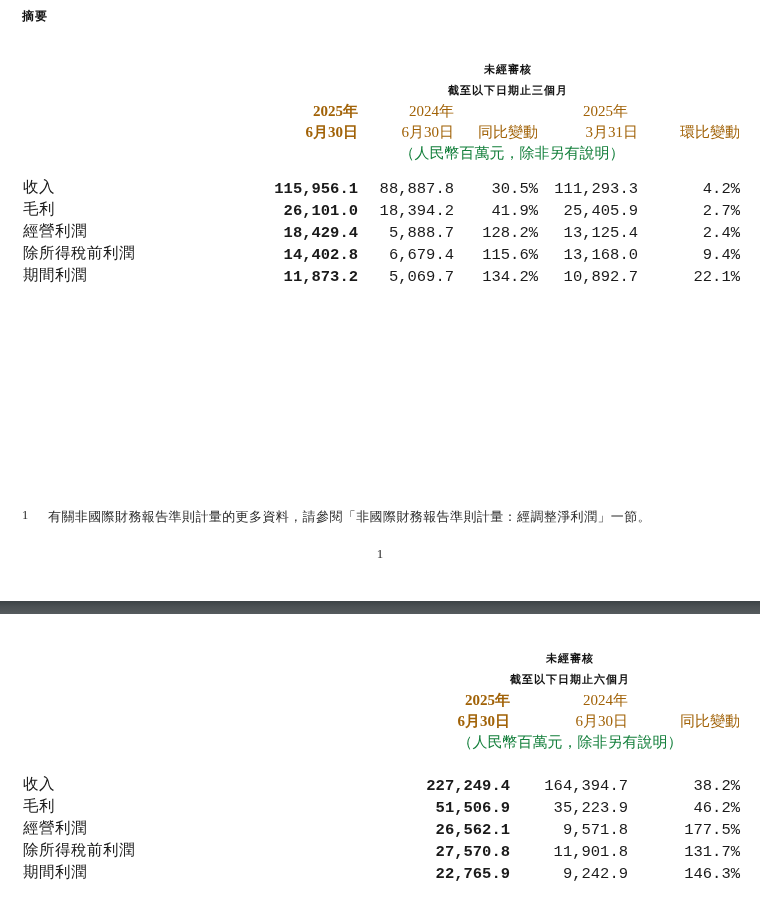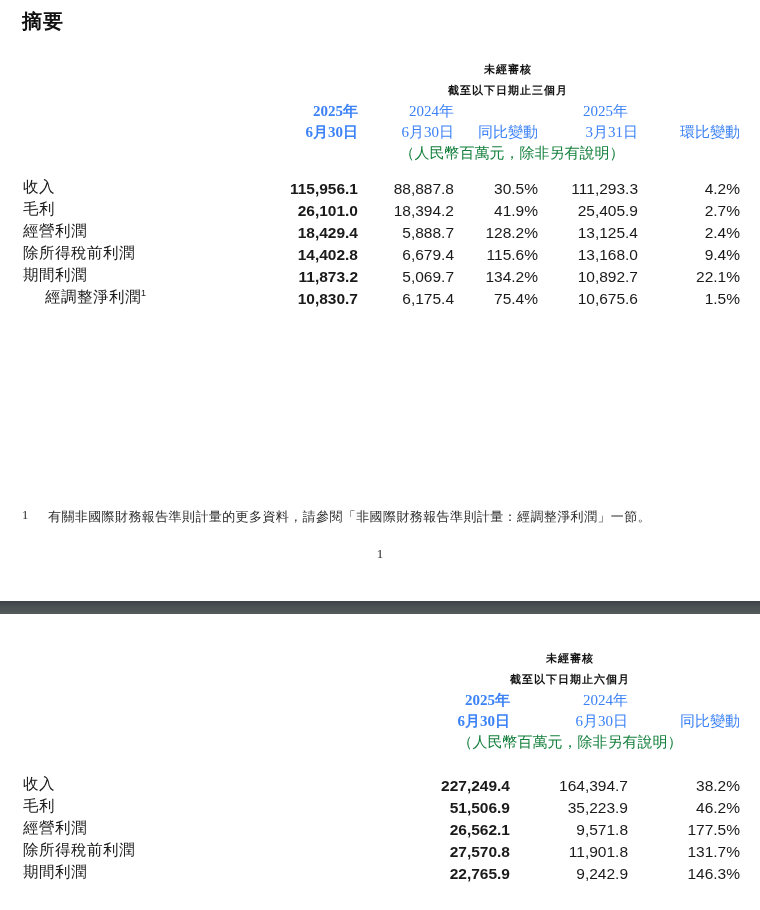--- a/index.html
+++ b/index.html
@@ -21,21 +21,21 @@
     top: 0;
     width: 760px;
   }
   
   .doc-title {
     position: absolute;
     left: 22px;
     top: 8px;
     font-family: Liberation Serif, serif;
     font-weight: bold;
-    font-size: 20px;
+    font-size: 12px;
     letter-spacing: 1px;
     color: #111;
   }
   
   .hdr-line {
     position: absolute;
     text-align: center;
     white-space: nowrap;
     font-size: 11px;
     line-height: 20px;
@@ -47,39 +47,39 @@
     letter-spacing: 1px;
   }
   
   .colhead {
     position: absolute;
     text-align: right;
     white-space: nowrap;
     font-size: 15px;
     line-height: 21px;
     font-family: "Liberation Serif", "DejaVu Serif", serif;
-    color: #3b82f6;
+    color: #a16207;
   }
   .colhead.bold {
     font-weight: bold;
   }
   .note-line {
     position: absolute;
     text-align: center;
     white-space: nowrap;
     font-size: 15px;
     line-height: 21px;
     font-family: "Liberation Serif", "DejaVu Serif", serif;
     color: #15803d;
   }
   
   .ftable {
     position: absolute;
     border-collapse: collapse;
-    font-family: Liberation Sans, sans-serif;
+    font-family: Liberation Mono, monospace;
     font-size: 15.5px;
   }
   .ftable td {
     padding: 0;
     height: 22px;
     vertical-align: bottom;
     white-space: nowrap;
     color: #1a1a1a;
   }
   .lbl {
@@ -199,28 +199,20 @@
         <td class="num">9.4%</td>
       </tr>
       <tr>
         <td class="lbl">期間利潤</td>
         <td class="num b">11,873.2</td>
         <td class="num">5,069.7</td>
         <td class="num">134.2%</td>
         <td class="num">10,892.7</td>
         <td class="num">22.1%</td>
       </tr>
-      <tr>
-        <td class="lbl indent"><span>經調整淨利潤</span><span class="sup">1</span></td>
-        <td class="num b">10,830.7</td>
-        <td class="num">6,175.4</td>
-        <td class="num">75.4%</td>
-        <td class="num">10,675.6</td>
-        <td class="num">1.5%</td>
-      </tr>
     </tbody>
   </table>
 
   <div class="footnote-mark" style="left:22px; top:508px;">1</div>
   <div class="footnote" style="left:48px; top:508px;">有關非國際財務報告準則計量的更多資料，請參閱「非國際財務報告準則計量：經調整淨利潤」一節。</div>
 
   <div class="pageno" style="top:546px;">1</div>
 </div>
 
 <div class="sep-bar" style="top:601px;"></div>

